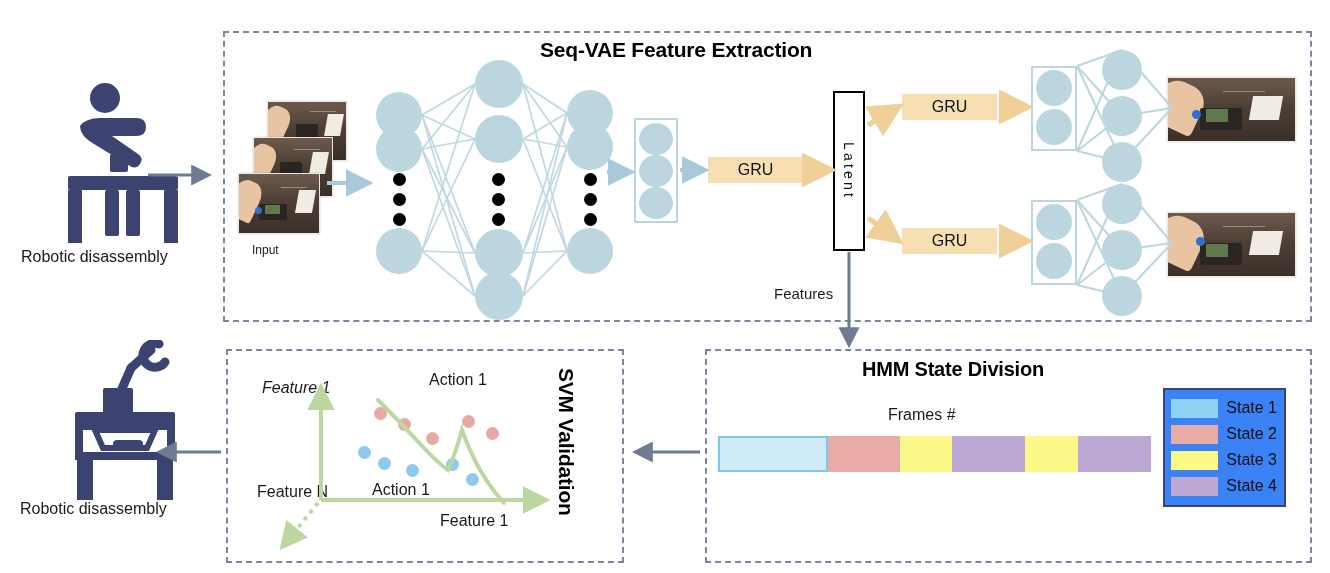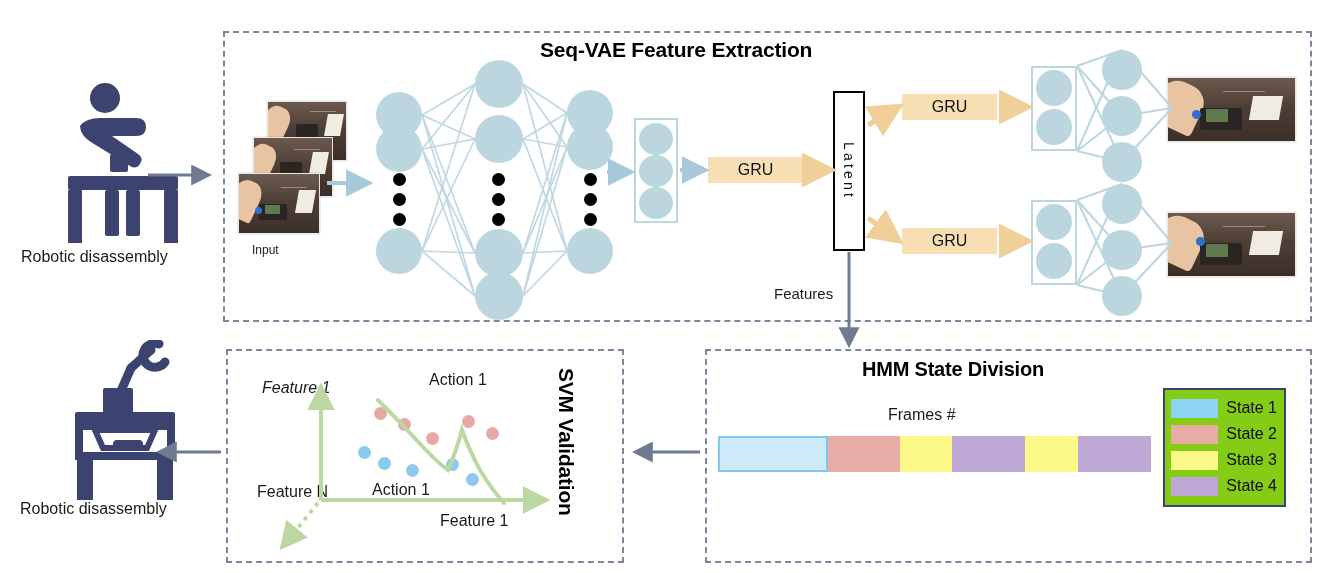--- a/index.html
+++ b/index.html
@@ -127,21 +127,21 @@
   
   svg.overlay { position:absolute; left:0; top:0; width:1330px; height:573px; pointer-events:none; }
 
   
   #state-bar { position:absolute; left:718px; top:436px; height:36px; display:flex; }
   #state-bar .seg { height:36px; }
 
   
   #hmm-legend {
     position:absolute; left:1163px; top:388px;
-    border:2px solid #3d4370; background:#84cc16;
+    border:2px solid #3d4370; background:#3b82f6;
     padding:5px 7px 6px 6px; box-sizing:border-box;
     width: 123px;
   }
   #hmm-legend .row { display:flex; align-items:center; height:26px; }
   #hmm-legend .sw { width:52px; height:19px; margin-right:8px; }
   #hmm-legend .txt { font-size:16px; color:#111; white-space:nowrap; }
 
   
   .sdot { position:absolute; width:13px; height:13px; border-radius:50%; }
 </style>

